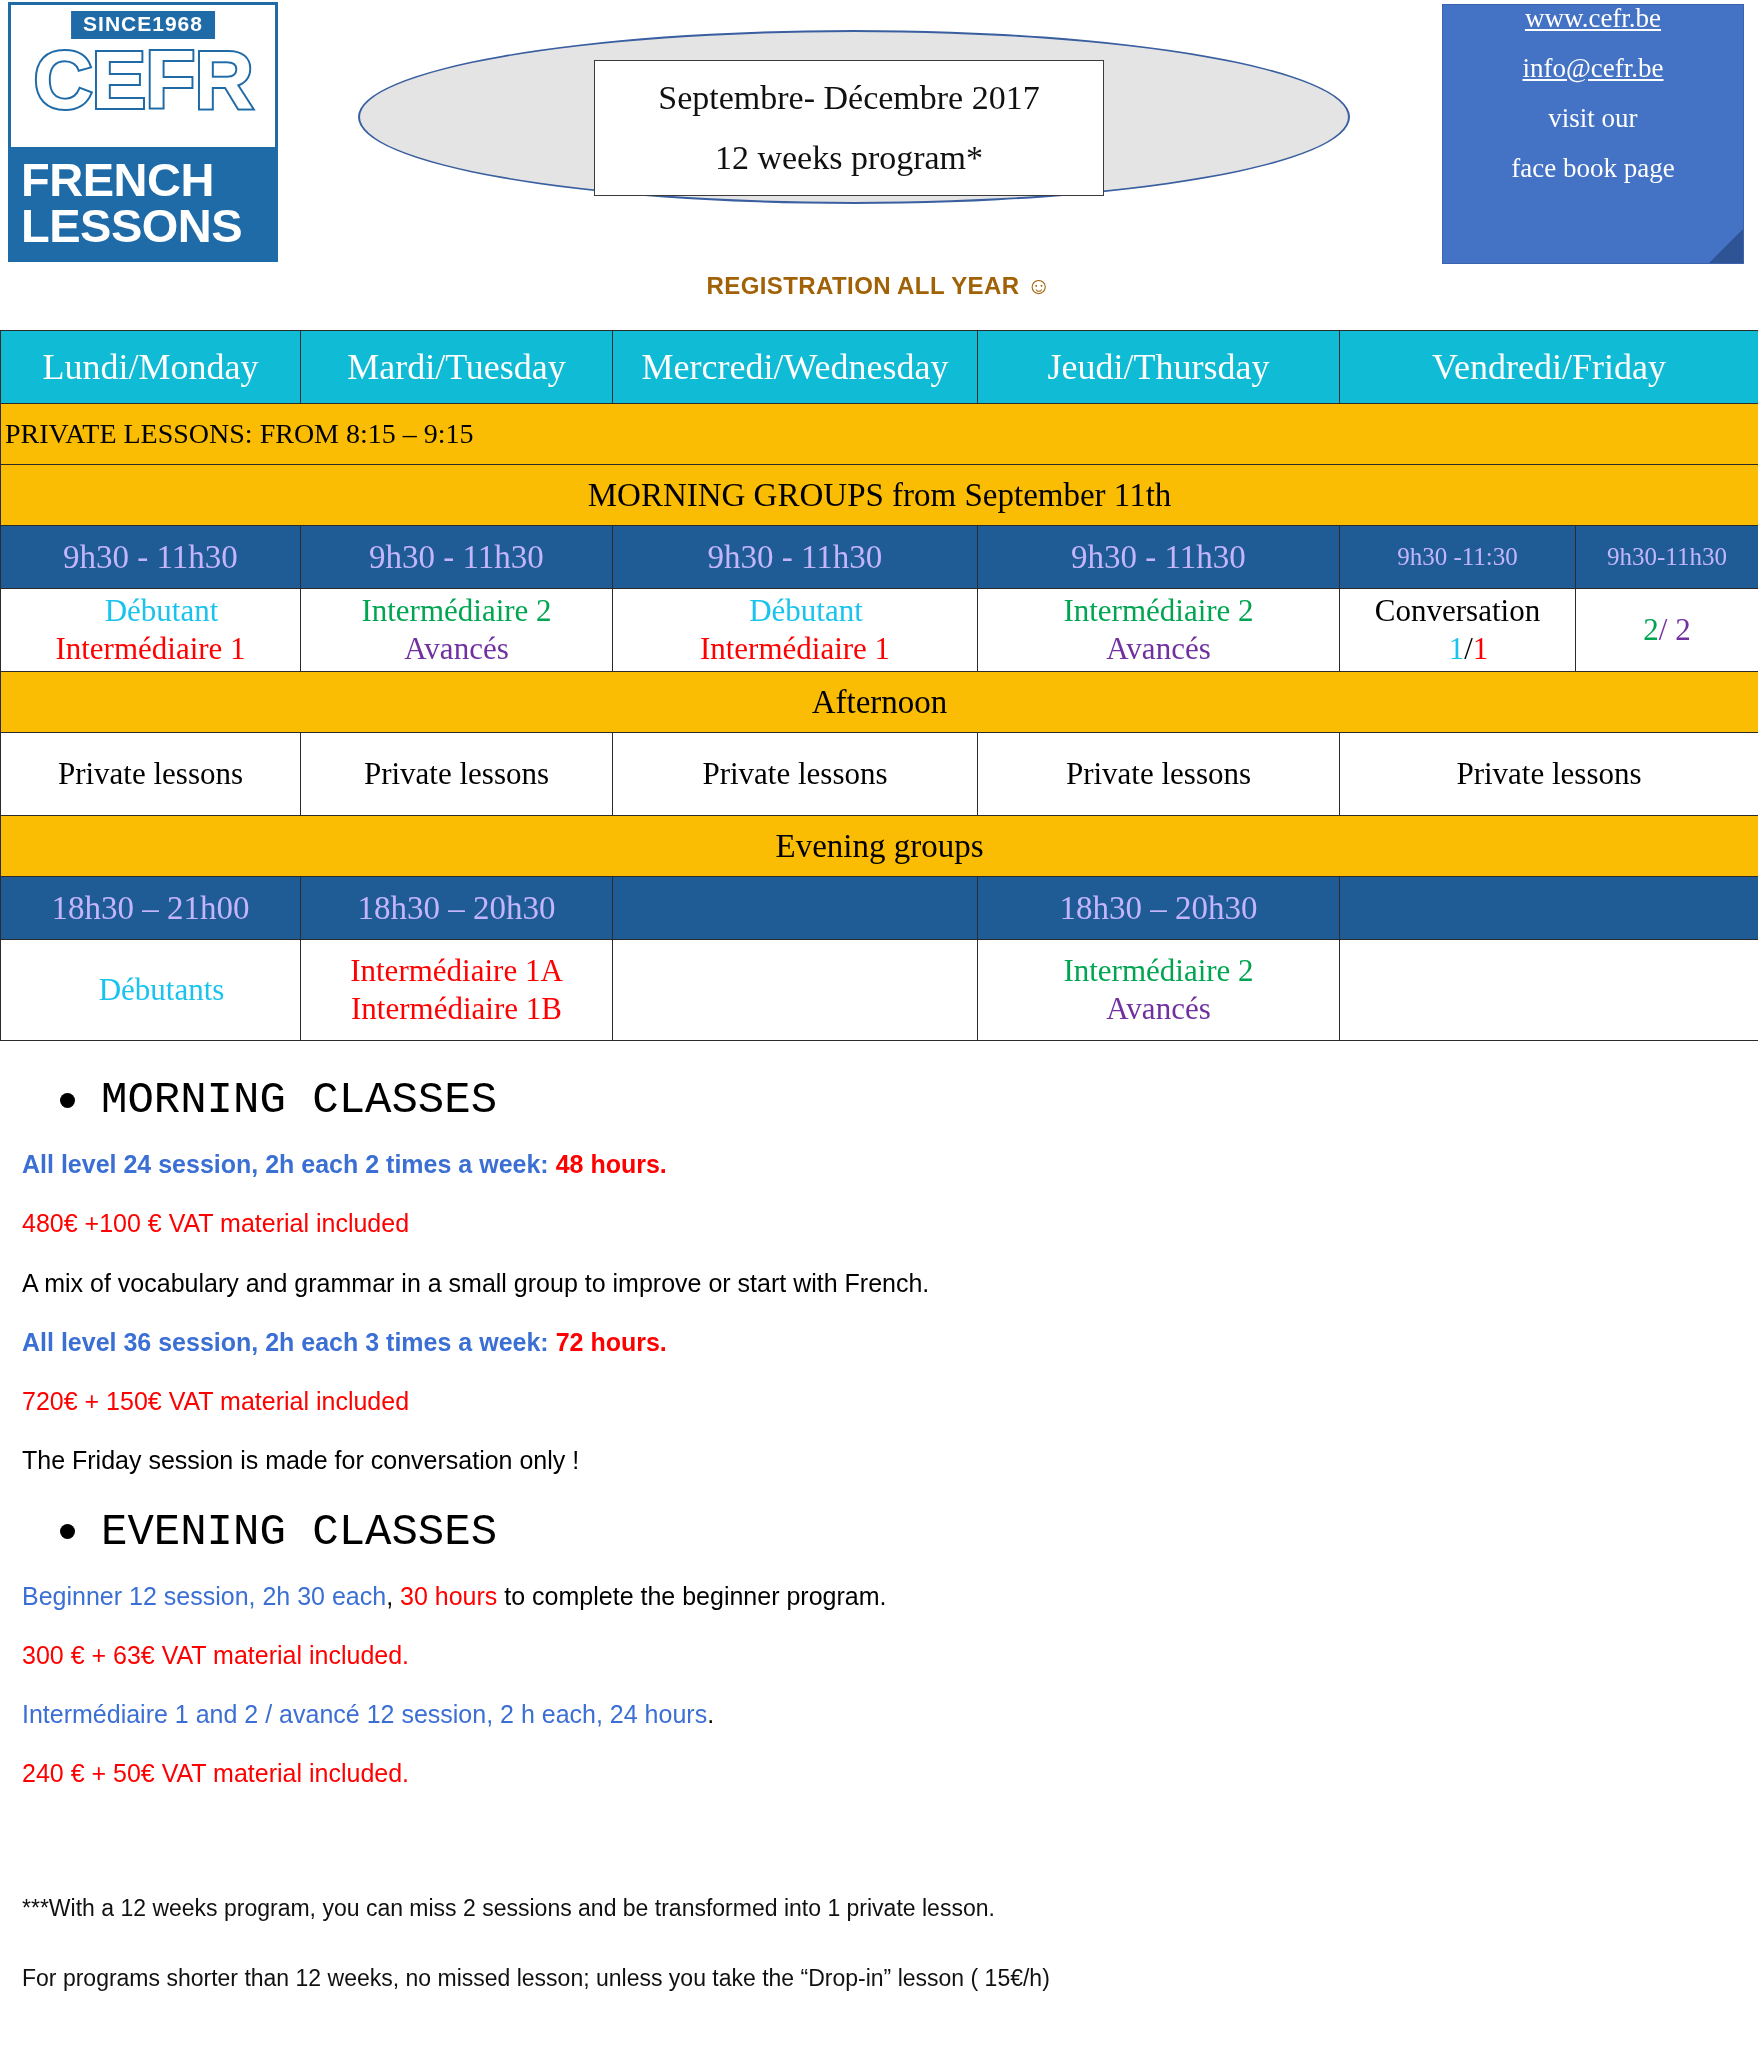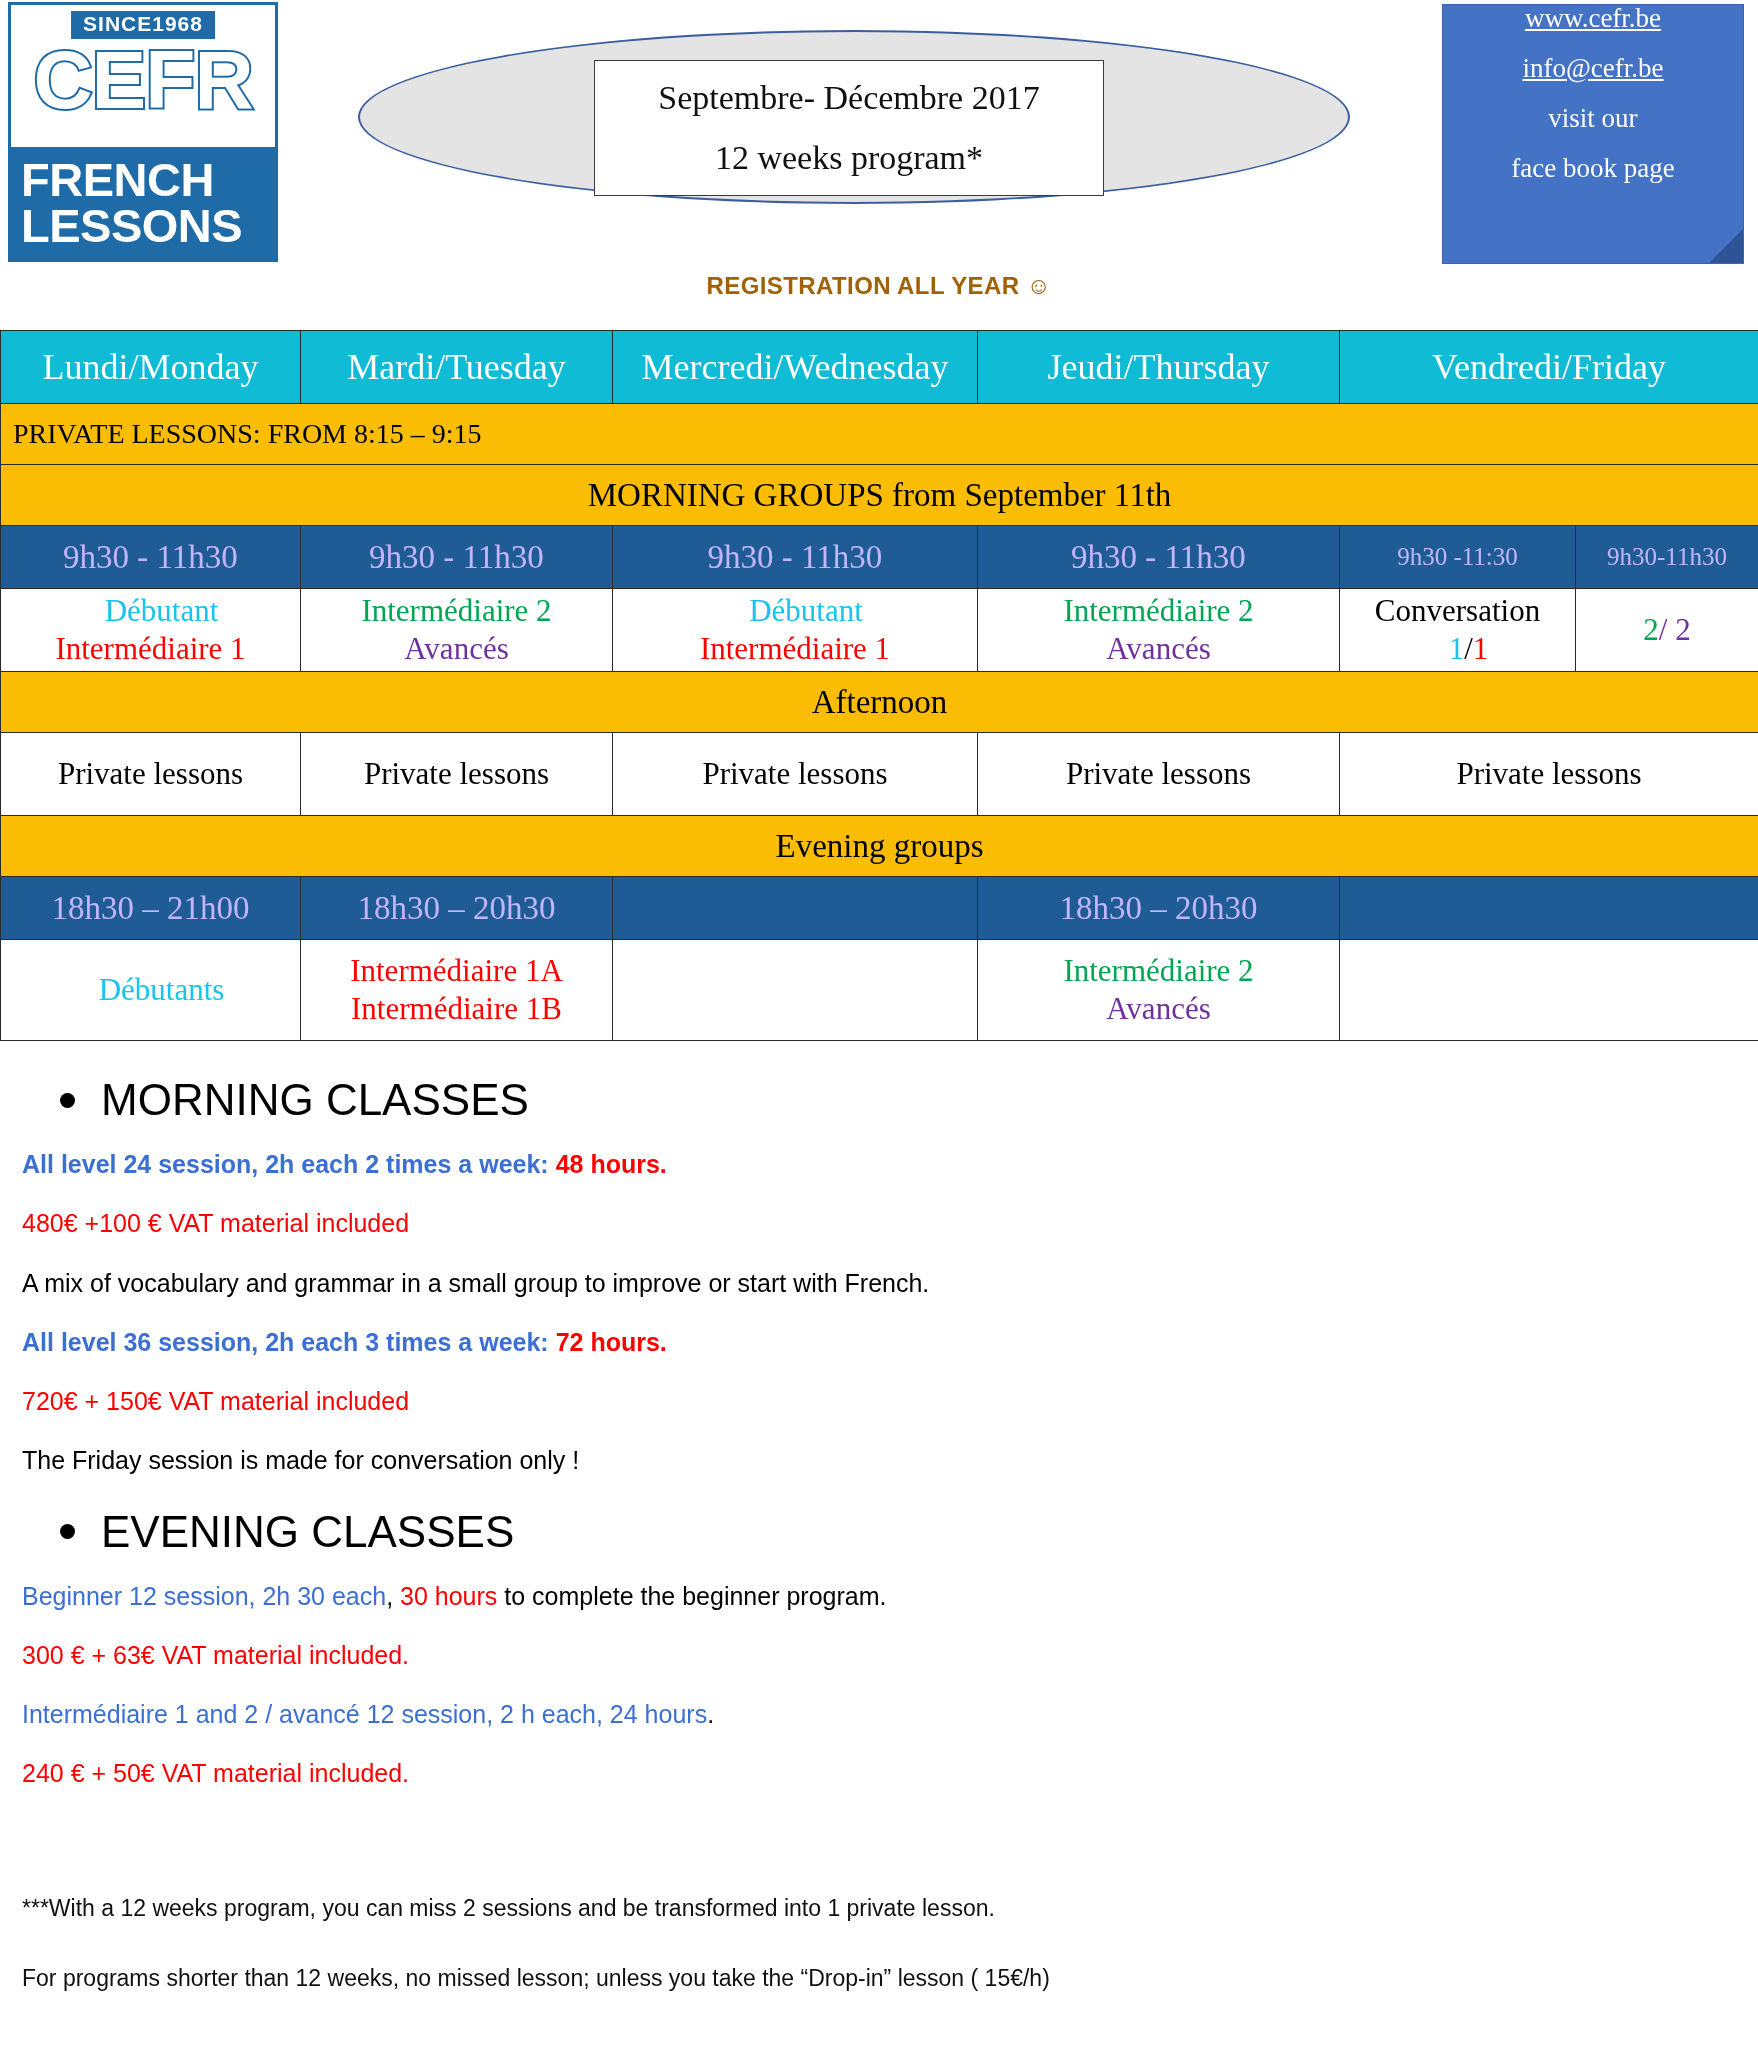--- a/index.html
+++ b/index.html
@@ -158,21 +158,21 @@
     font-size: 36px;
     height: 72px;
     white-space: nowrap;
   }
   .c-gold {
     background: #FBBC04;
     color: #000000;
     font-size: 33px;
     height: 60px;
   }
-  .c-gold.left { text-align: left; padding-left: 12px; font-size: 28px; }
+  .c-gold.left { text-align: left; padding-left: 4px; font-size: 28px; }
   .c-blue {
     background: #1F5C95;
     color: #c4b5fd;
     font-size: 33px;
     height: 62px;
     white-space: nowrap;
   }
   .c-blue.sm { font-size: 25px; }
   .c-white {
     background: #ffffff;
@@ -186,21 +186,21 @@
   
   .cy { color: #19C3EE; margin-left: 22px; }
   .rd { color: #FF0000; }
   .gn { color: #00A551; }
   .pp { color: #7030A0; }
   .bk { color: #000000; }
 
   
   .content { padding: 18px 0 0 0; }
   .bullet-head {
-    font-family: Liberation Sans, sans-serif;
+    font-family: Liberation Mono, monospace;
     font-size: 44px;
     color: #000;
     margin: 16px 0 10px 60px;
     display: flex;
     align-items: center;
     gap: 26px;
   }
   .bullet-dot {
     width: 15px; height: 15px;
     background: #000;

